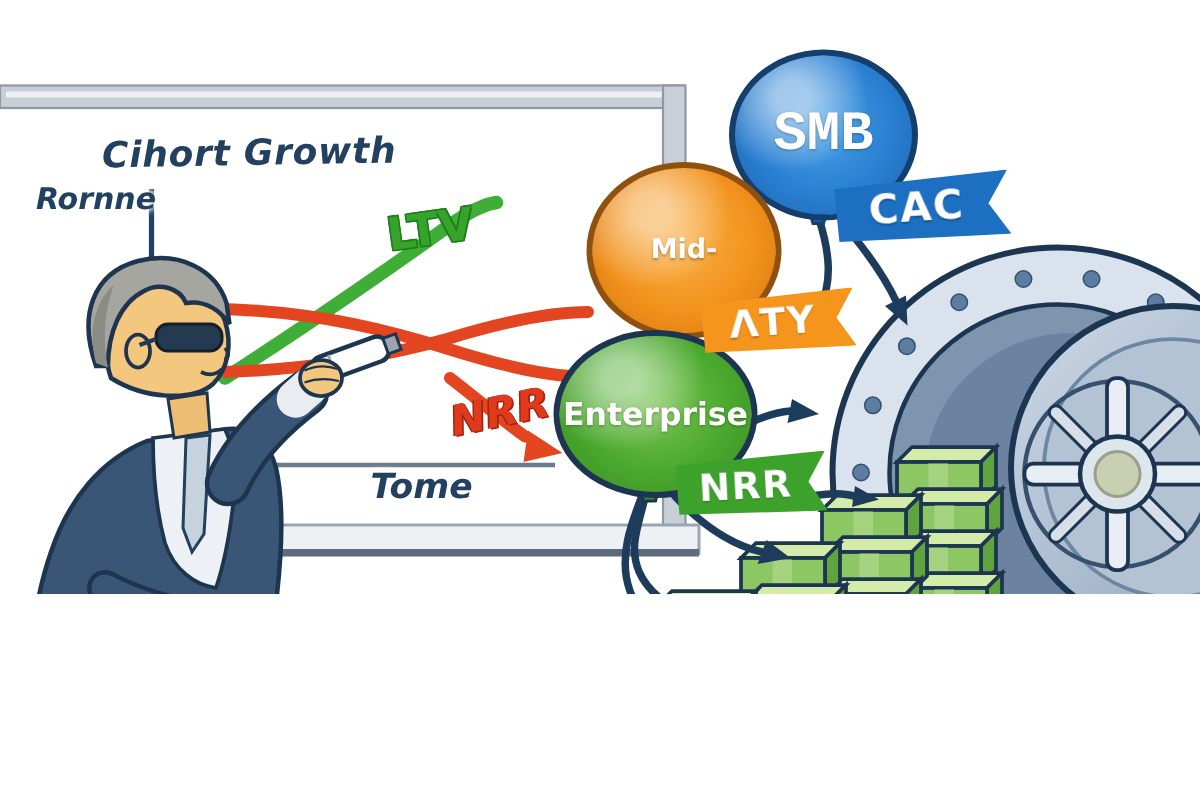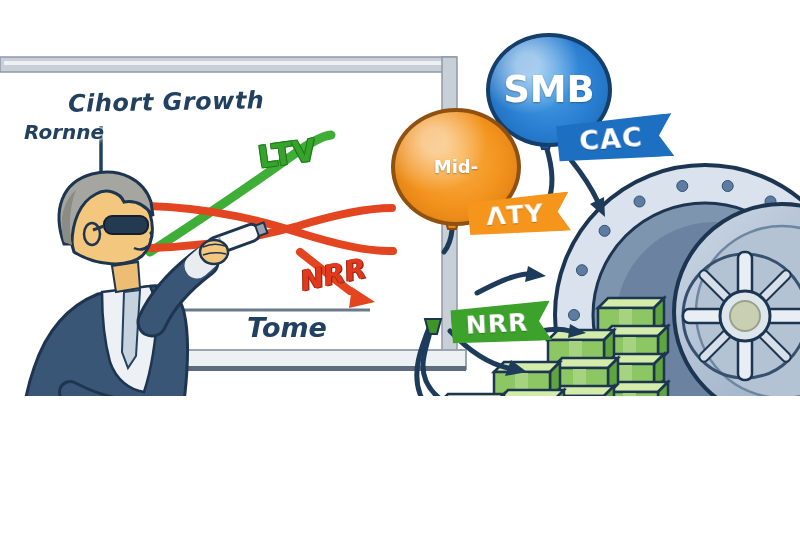--- a/index.html
+++ b/index.html
@@ -9,21 +9,21 @@
   }
   #art{position:absolute;left:0;top:0;}
   
   .hand{
     position:absolute;color:#22405f;font-weight:bold;font-style:italic;
     font-family:"DejaVu Sans",sans-serif;white-space:nowrap;
     text-shadow:0 0 3px #fff,0 0 4px #fff,0 0 6px #fff;
   }
   #board-title{left:68px;top:88px;font-size:24px;letter-spacing:.5px;transform:rotate(-1deg);}
   #y-axis-label{left:24px;top:120px;font-size:20px;}
-  #x-axis-label{left:247px;top:312px;font-size:27px;}
+  #x-axis-label{left:247px;top:312px;font-size:23px;}
   #ltv-label{
     left:258px;top:136px;font-size:30px;font-style:normal;color:#36a42c;
     transform:rotate(-8deg);
     text-shadow:-1px -1px 0 #1e7c16,1px 1px 0 #1e7c16,1px -1px 0 #1e7c16,-1px 1px 0 #1e7c16;
   }
   #nrr-red-label{
     left:300px;top:258px;font-size:28px;color:#e0391d;transform:rotate(-12deg);
     text-shadow:-1px 0 0 #a32310,1px 1px 0 #a32310;
   }
   
@@ -31,20 +31,21 @@
     position:absolute;border-radius:50%;display:flex;flex-direction:column;
     align-items:center;justify-content:center;color:#fff;font-weight:bold;
     text-align:center;line-height:1.05;text-shadow:0 1px 2px rgba(0,0,0,.3);
   }
   #balloon-smb{
     left:486px;top:33px;width:118px;height:106px;font-size:37px;
     border:4px solid #143e6b;
     background:
       radial-gradient(ellipse at 32% 26%, rgba(255,255,255,.55) 0 10%, rgba(255,255,255,0) 45%),
       radial-gradient(ellipse at 50% 45%, #48a0e6 0%, #2a7fd2 55%, #1a62ab 100%);
+    font-family: Liberation Mono, monospace;
   }
   #balloon-mid{
     left:391px;top:108px;width:122px;height:110px;font-size:18px;
     border:4px solid #8f5110;
     background:
       radial-gradient(ellipse at 32% 26%, rgba(255,255,255,.5) 0 10%, rgba(255,255,255,0) 45%),
       radial-gradient(ellipse at 50% 45%, #f9ae44 0%, #f2921c 55%, #d4730f 100%);
   }
   #balloon-ent{
     left:369px;top:220px;width:128px;height:104px;font-size:21px;
@@ -243,20 +244,23 @@
   <div id="x-axis-label" class="hand">Tome</div>
   <div id="ltv-label" class="hand">LTV</div>
   <div id="nrr-red-label" class="hand">NRR</div>
 
   <div id="balloon-smb" class="balloon">
     <span>SMB</span>
   </div>
   <div id="balloon-mid" class="balloon">
     <span>Mid-</span>
   </div>
+  <div id="balloon-ent" class="balloon">
+    <span>Enterprise</span>
+  </div>
 
   <div id="tag-cac" class="ribbon">
     <span>CAC</span>
   </div>
   <div id="tag-lty" class="ribbon">
     <span>ΛTY</span>
   </div>
   <div id="tag-nrr" class="ribbon">
     <span>NRR</span>
   </div>

